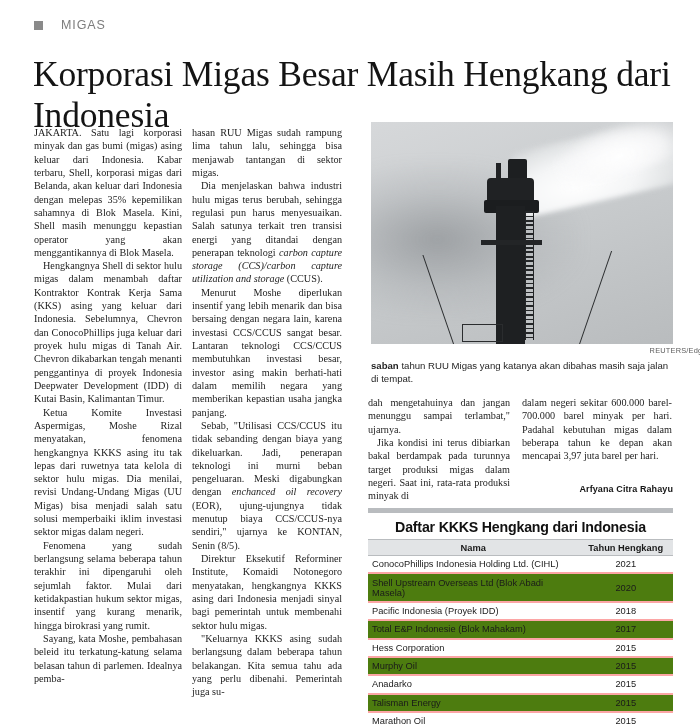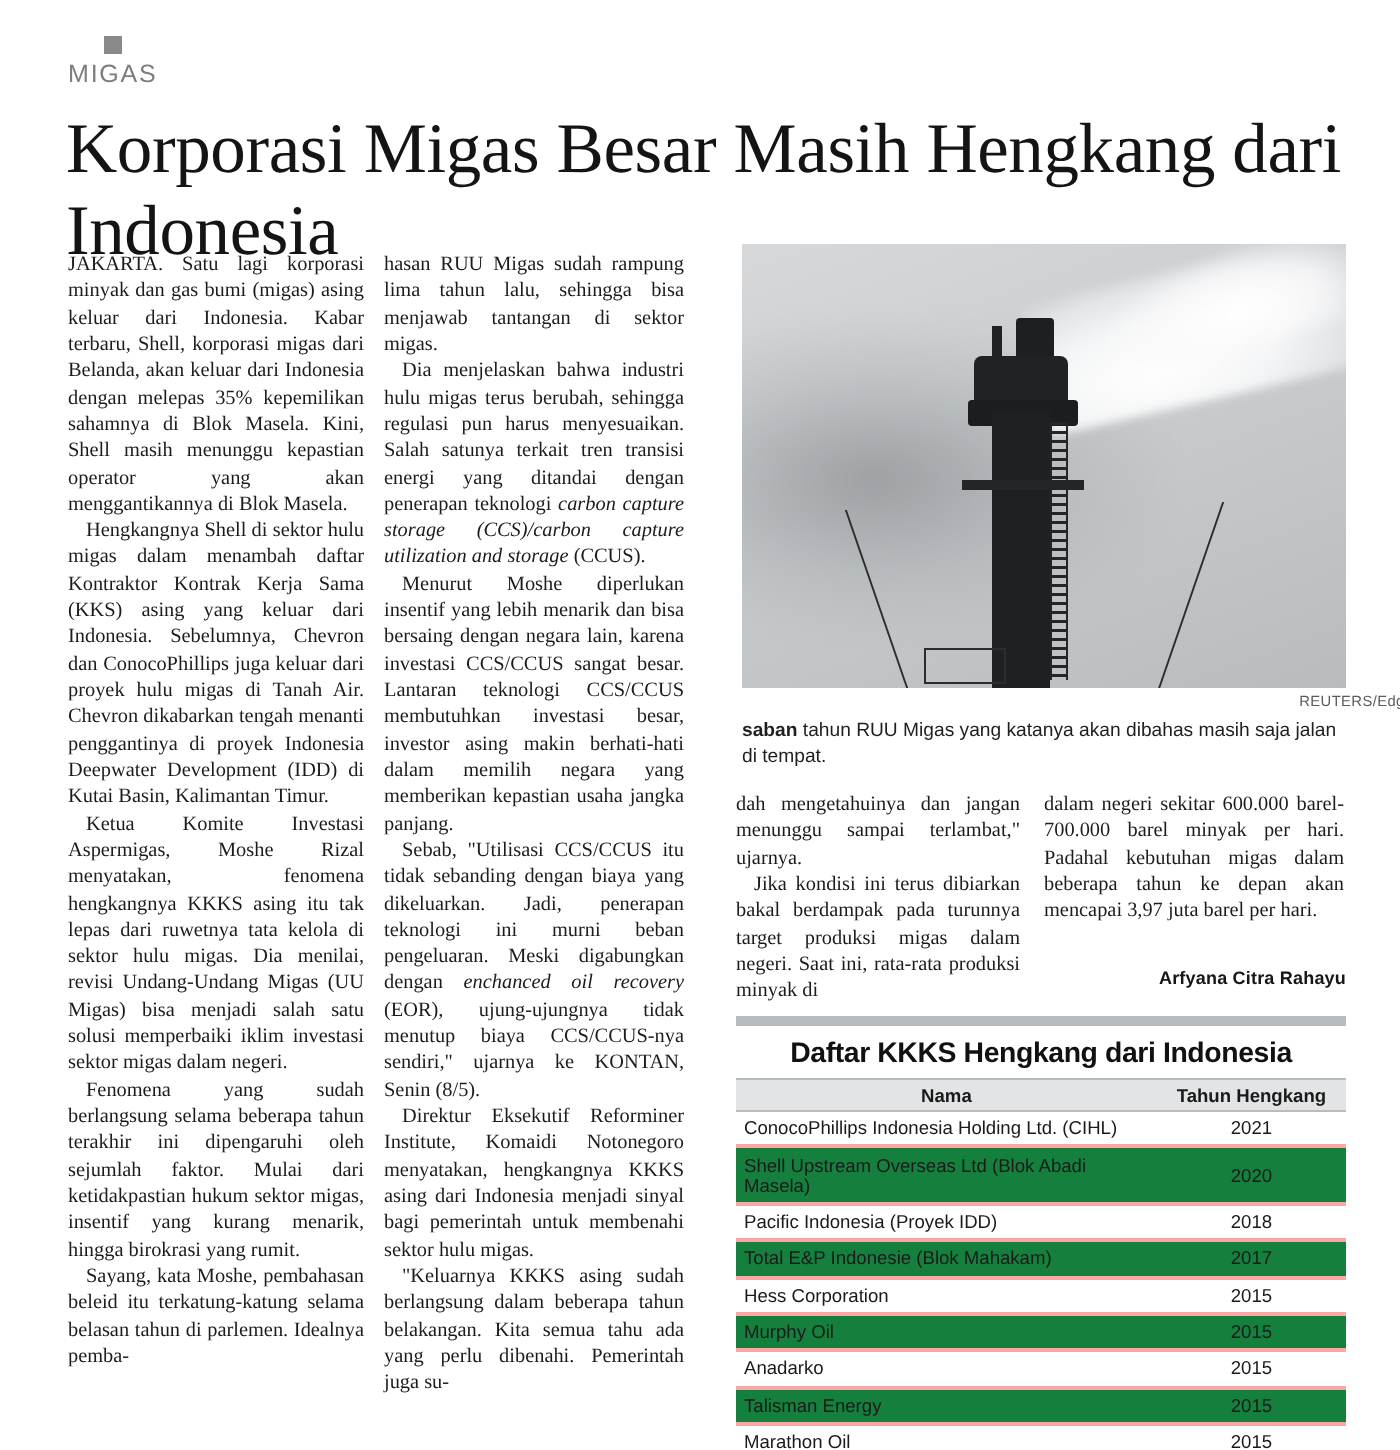--- a/index.html
+++ b/index.html
@@ -24,22 +24,21 @@
     box-sizing: border-box;
   }
 
   
   .kicker {
     position: absolute;
     left: 34px;
     top: 18px;
     display: flex;
     align-items: center;
-    gap: 3px;
-    flex-direction: column;
+    gap: 18px;
   }
   .kicker-bullet {
     width: 9px;
     height: 9px;
     background: #8a8a8a;
     display: inline-block;
   }
   .kicker-label {
     font-family: "Liberation Sans", sans-serif;
     font-size: 12.5px;
@@ -294,21 +293,21 @@
     text-align: center;
   }
   table.kkks th.th-nama { width: 69%; }
   table.kkks th.th-tahun { width: 31%; }
   table.kkks td {
     padding: 3.2px 4px;
     border-bottom: 2px solid #fca5a5;
   }
   table.kkks td.cell-nama { text-align: left; }
   table.kkks td.cell-tahun { text-align: center; }
-  table.kkks tr.alt td { background: #15803d; }
+  table.kkks tr.alt td { background: #4d7c0f; }
   .table-source {
     font-family: "Liberation Sans", sans-serif;
     font-size: 7.6px;
     color: #4f4f4f;
     text-align: right;
     padding-top: 3px;
   }
 </style>
 </head>
 <body>

